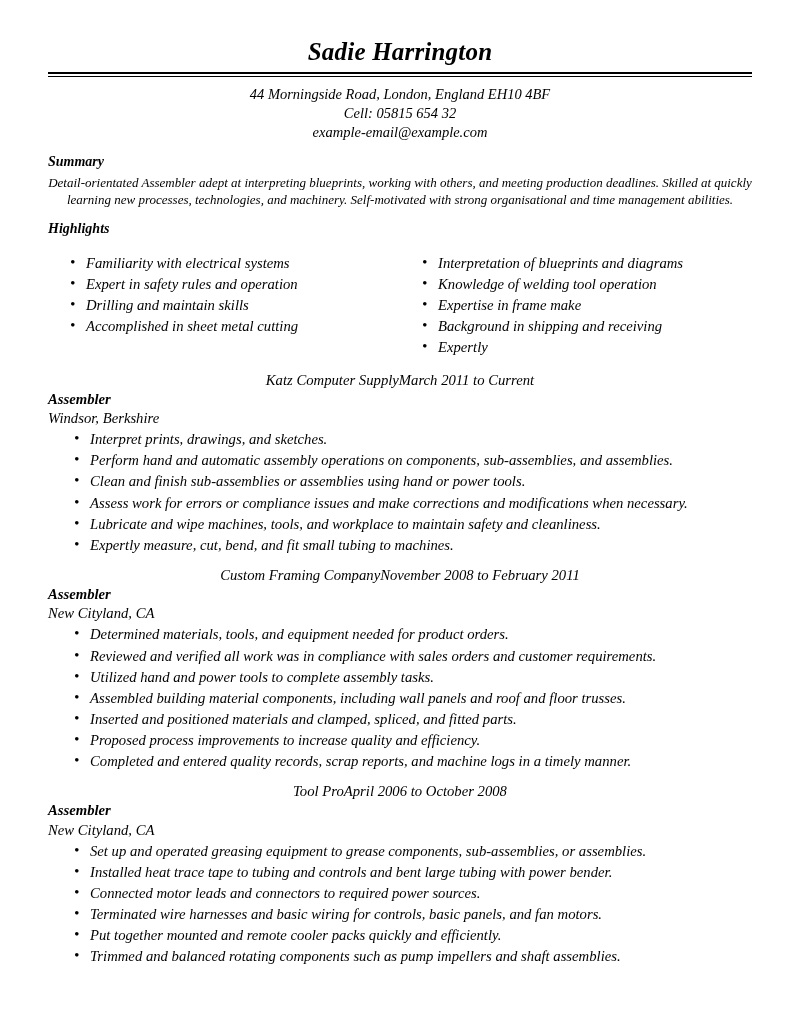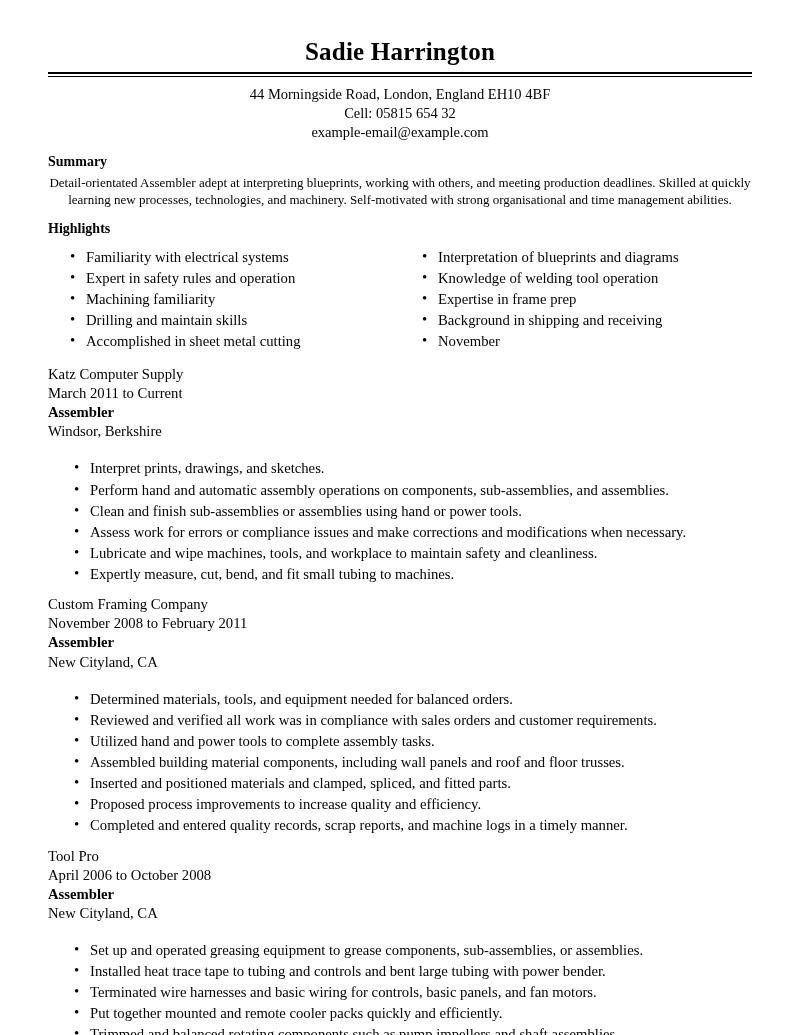--- a/index.html
+++ b/index.html
@@ -13,20 +13,21 @@
     font-family: "Liberation Serif", serif;
     color: #000000;
     overflow: hidden;
   }
   .page {
     width: 800px;
     height: 1035px;
     box-sizing: border-box;
     padding: 30px 48px 0 48px;
     position: relative;
+    font-style: italic;
   }
   .name {
     text-align: center;
     font-size: 25px;
     font-weight: bold;
     letter-spacing: 0.2px;
     line-height: 1.1;
     margin: 8px 0 6px 0;
   }
   .rule-double {
@@ -50,21 +51,21 @@
     margin-bottom: 3px;
   }
   .summary-text {
     font-size: 13px;
     line-height: 1.36;
     text-align: center;
   }
   .highlights {
     display: flex;
     gap: 0px;
-    margin-top: 10px;
+    margin-top: 16px;
   }
   .highlights .col {
     width: 50%;
     box-sizing: border-box;
   }
   ul.bullets {
     margin: 0;
     padding-left: 22px;
     list-style: none;
   }
@@ -80,37 +81,36 @@
     position: absolute;
     left: 0;
     top: -1px;
     font-size: 15px;
   }
   .job {
     margin-top: 11px;
   }
   .job-head {
     display: flex;
-    justify-content: space-between;
+    justify-content: center;
     align-items: baseline;
     font-size: 14.7px;
     line-height: 1.3;
-    flex-direction: column;
   }
   .job-title {
     font-size: 14.7px;
     font-weight: bold;
     line-height: 1.3;
   }
   .job-loc {
     font-size: 14.7px;
     line-height: 1.3;
   }
   .job ul.bullets {
-    margin-top: 18px;
+    margin-top: 2px;
     padding-left: 26px;
   }
   .exp-title {
     margin-bottom: 1px;
   }
 </style>
 </head>
 <body>
 
 <div class="page">
@@ -129,32 +129,31 @@
     <div class="summary-text">Detail-orientated Assembler adept at interpreting blueprints, working with others, and meeting production deadlines. Skilled at quickly learning new processes, technologies, and machinery. Self-motivated with strong organisational and time management abilities.</div>
   </div>
 
   <div class="section">
     <div class="section-title">Highlights</div>
     <div class="highlights">
       <div class="col">
         <ul class="bullets">
           <li>Familiarity with electrical systems</li>
           <li>Expert in safety rules and operation</li>
-          <li>Machining familiarity</li>
           <li>Drilling and maintain skills</li>
           <li>Accomplished in sheet metal cutting</li>
         </ul>
       </div>
       <div class="col">
         <ul class="bullets">
           <li>Interpretation of blueprints and diagrams</li>
           <li>Knowledge of welding tool operation</li>
-          <li>Expertise in frame prep</li>
+          <li>Expertise in frame make</li>
           <li>Background in shipping and receiving</li>
-          <li>November</li>
+          <li>Expertly</li>
         </ul>
       </div>
     </div>
   </div>
 
   <div class="section">
 
     <div class="job">
       <div class="job-head">
         <span>Katz Computer Supply</span>
@@ -173,40 +172,41 @@
     </div>
 
     <div class="job">
       <div class="job-head">
         <span>Custom Framing Company</span>
         <span>November 2008 to February 2011</span>
       </div>
       <div class="job-title">Assembler</div>
       <div class="job-loc">New Cityland, CA</div>
       <ul class="bullets">
-        <li>Determined materials, tools, and equipment needed for balanced orders.</li>
+        <li>Determined materials, tools, and equipment needed for product orders.</li>
         <li>Reviewed and verified all work was in compliance with sales orders and customer requirements.</li>
         <li>Utilized hand and power tools to complete assembly tasks.</li>
         <li>Assembled building material components, including wall panels and roof and floor trusses.</li>
         <li>Inserted and positioned materials and clamped, spliced, and fitted parts.</li>
         <li>Proposed process improvements to increase quality and efficiency.</li>
         <li>Completed and entered quality records, scrap reports, and machine logs in a timely manner.</li>
       </ul>
     </div>
 
     <div class="job">
       <div class="job-head">
         <span>Tool Pro</span>
         <span>April 2006 to October 2008</span>
       </div>
       <div class="job-title">Assembler</div>
       <div class="job-loc">New Cityland, CA</div>
       <ul class="bullets">
         <li>Set up and operated greasing equipment to grease components, sub-assemblies, or assemblies.</li>
         <li>Installed heat trace tape to tubing and controls and bent large tubing with power bender.</li>
+        <li>Connected motor leads and connectors to required power sources.</li>
         <li>Terminated wire harnesses and basic wiring for controls, basic panels, and fan motors.</li>
         <li>Put together mounted and remote cooler packs quickly and efficiently.</li>
         <li>Trimmed and balanced rotating components such as pump impellers and shaft assemblies.</li>
       </ul>
     </div>
 
   </div>
 
 </div>
 

